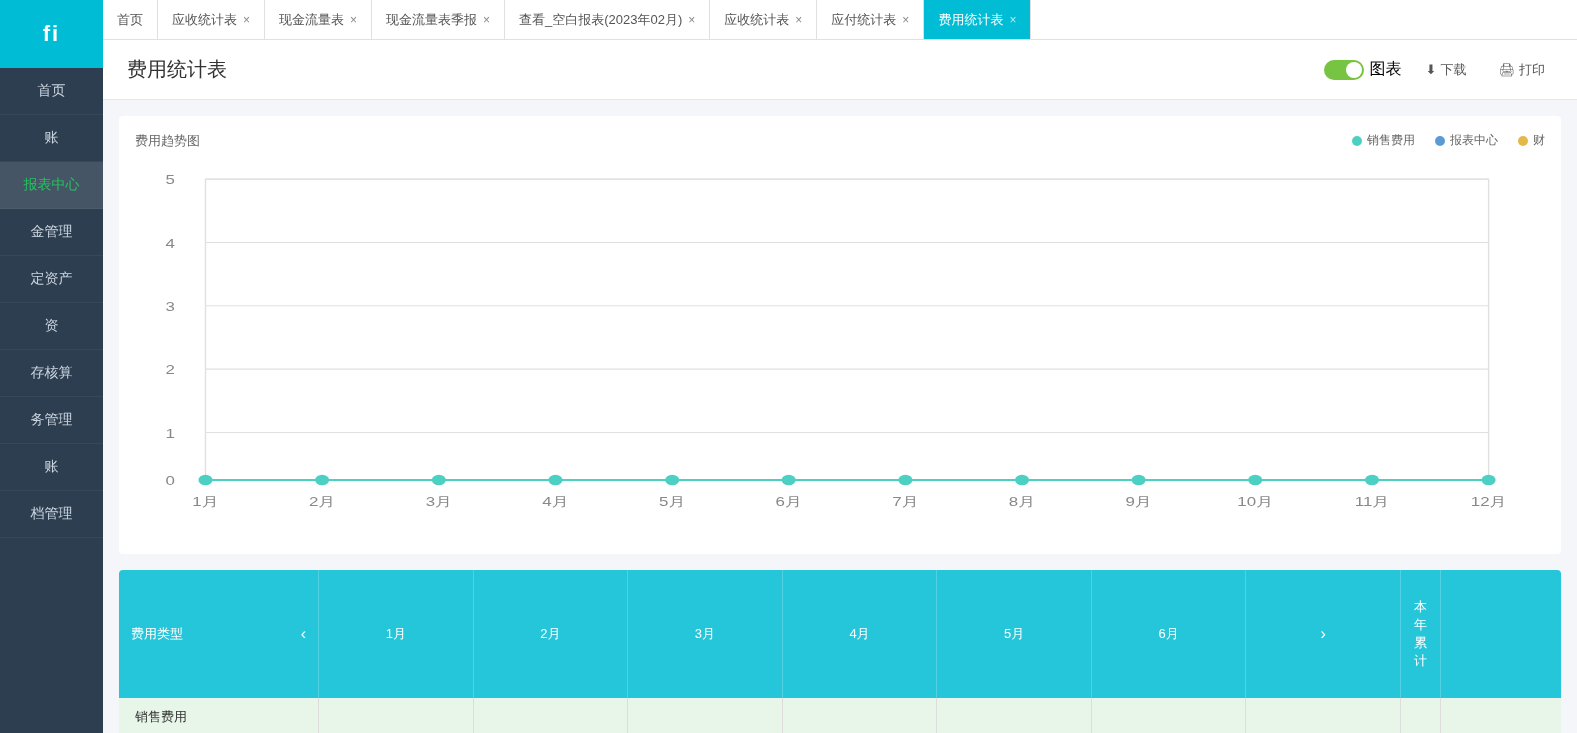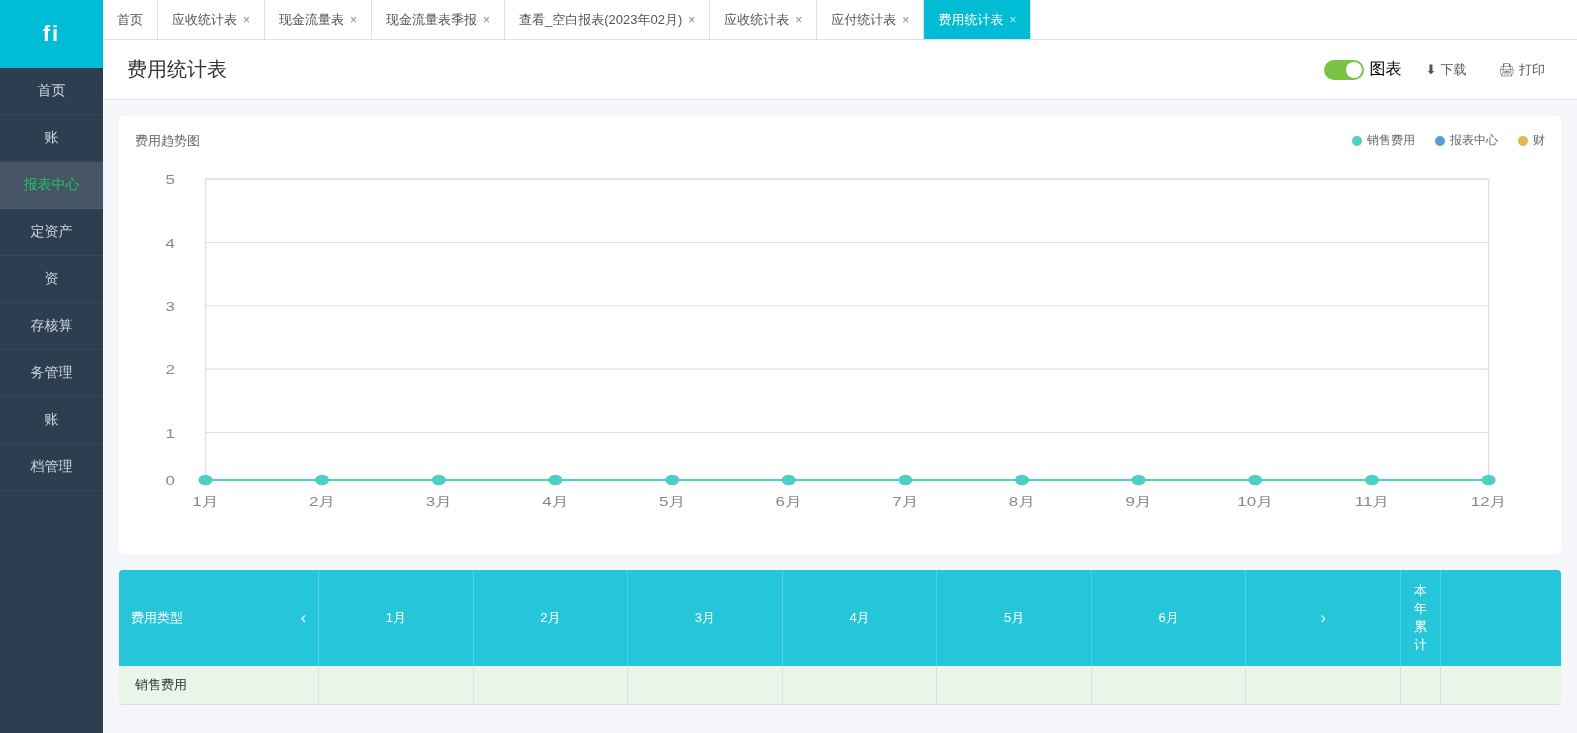--- a/index.html
+++ b/index.html
@@ -184,21 +184,21 @@
       overflow: hidden;
     }
     .table-header {
       background: #26c6da;
       display: grid;
       grid-template-columns: 200px repeat(7, 1fr) 40px 120px;
       color: white;
       font-size: 13px;
     }
     .table-header-cell {
-      padding: 12px 8px;
+      padding: 28px 8px;
       text-align: center;
       border-right: 1px solid rgba(255,255,255,0.2);
       display: flex;
       align-items: center;
       justify-content: center;
     }
     .table-header-cell.first {
       justify-content: space-between;
       padding: 15px 12px;
     }
@@ -226,20 +226,21 @@
     }
   </style>
 </head>
 <body>
 
 <div class="sidebar">
   <div class="sidebar-logo">fi</div>
   <div class="sidebar-item">首页</div>
   <div class="sidebar-item">账</div>
   <div class="sidebar-item active">报表中心</div>
+  <div class="sidebar-item">金管理</div>
   <div class="sidebar-item">定资产</div>
   <div class="sidebar-item">资</div>
   <div class="sidebar-item">存核算</div>
   <div class="sidebar-item">务管理</div>
   <div class="sidebar-item">账</div>
   <div class="sidebar-item">档管理</div>
 </div>
 
 <div class="main">
 

